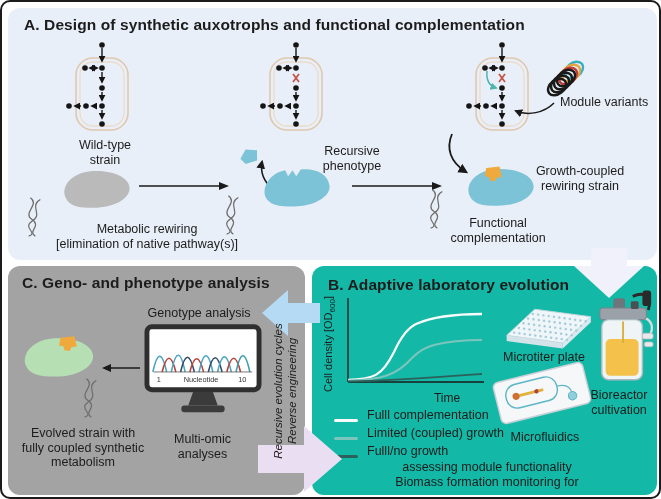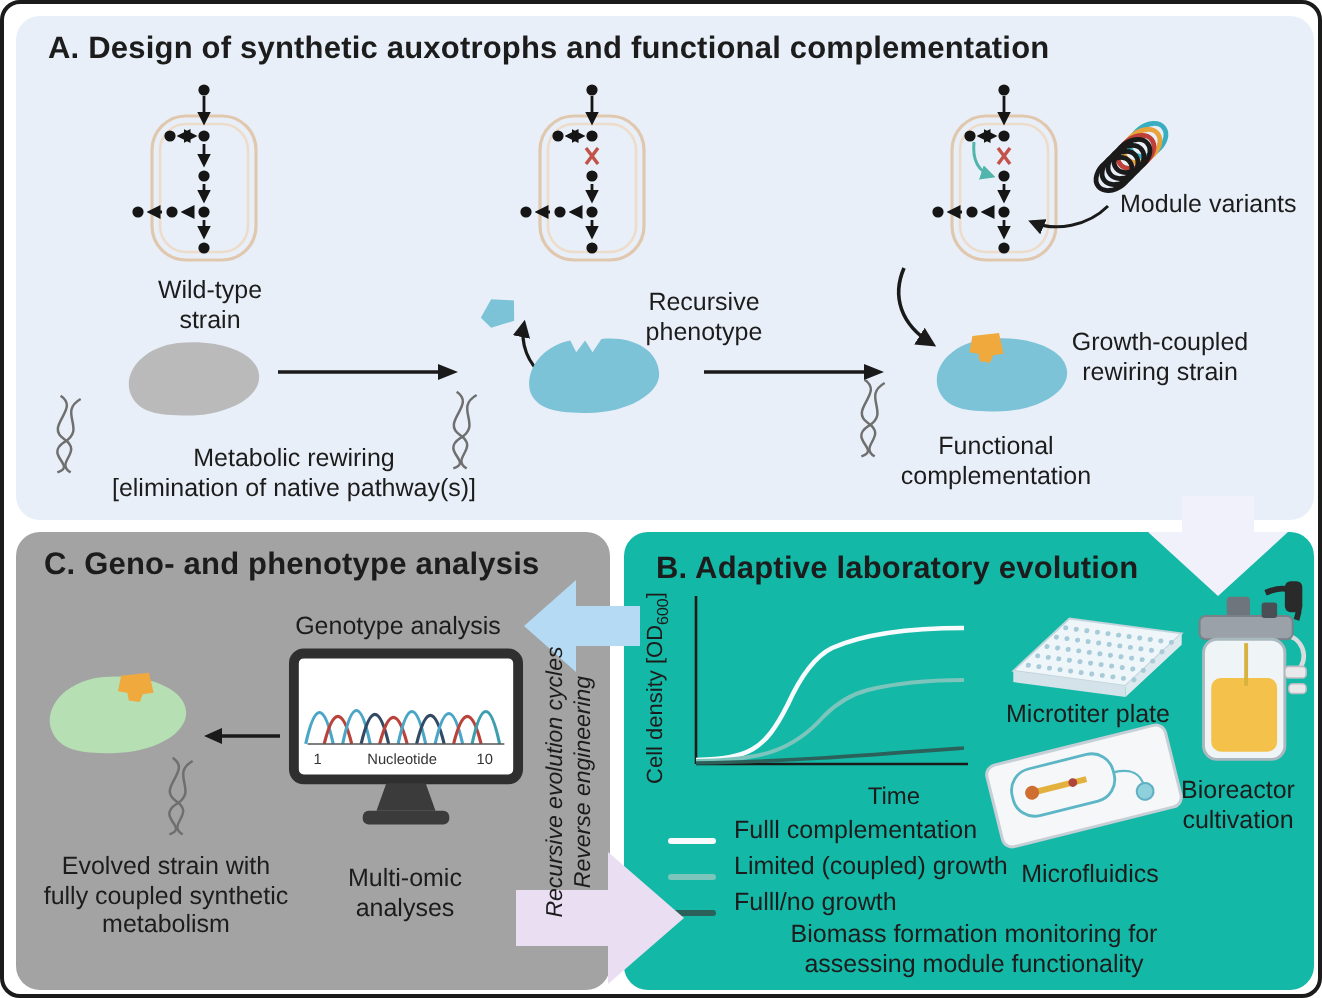--- a/index.html
+++ b/index.html
@@ -342,22 +342,22 @@
       <rect x="12" y="10" width="52" height="24" rx="11" fill="none" stroke="#5cb6c6" stroke-width="1.4"></rect>
       <line x1="22" y1="22" x2="50" y2="22" stroke="#e2b13e" stroke-width="3"></line>
       <circle cx="22" cy="22" r="3.5" fill="#cf6e31"></circle>
       <circle cx="43" cy="22" r="2.2" fill="#b0443c"></circle>
       <path d="M64,22 C73,22 77,26 77,32" fill="none" stroke="#5cb6c6" stroke-width="1.2"></path>
       <circle cx="77" cy="35" r="4.2" fill="#8fd0dd" stroke="#5fb0c2" stroke-width="1"></circle>
     </svg>
     <div class="lbl" style="left:168px;top:164px;width:130px">Microfluidics</div>
 
     <div class="lbl" style="left:40px;top:194px;width:270px">
-      <div>Biomass formation monitoring for</div>
-        <div>assessing module functionality</div>
+      <div>assessing module functionality</div>
+        <div>Biomass formation monitoring for</div>
     </div>
   </div>
 
   <svg style="left:572px;top:246px" width="70" height="50" viewBox="0 0 70 50">
     <polygon points="17,0 53,0 53,18 70,18 35,50 0,18 17,18" fill="#f0f1fa"></polygon>
   </svg>
   <svg style="left:260px;top:288px" width="58" height="46" viewBox="0 0 58 46">
     <polygon points="58,13 26,13 26,0 0,23 26,46 26,33 58,33" fill="#b5daf4"></polygon>
   </svg>
   <svg style="left:256px;top:424px" width="84" height="66" viewBox="0 0 84 66">

